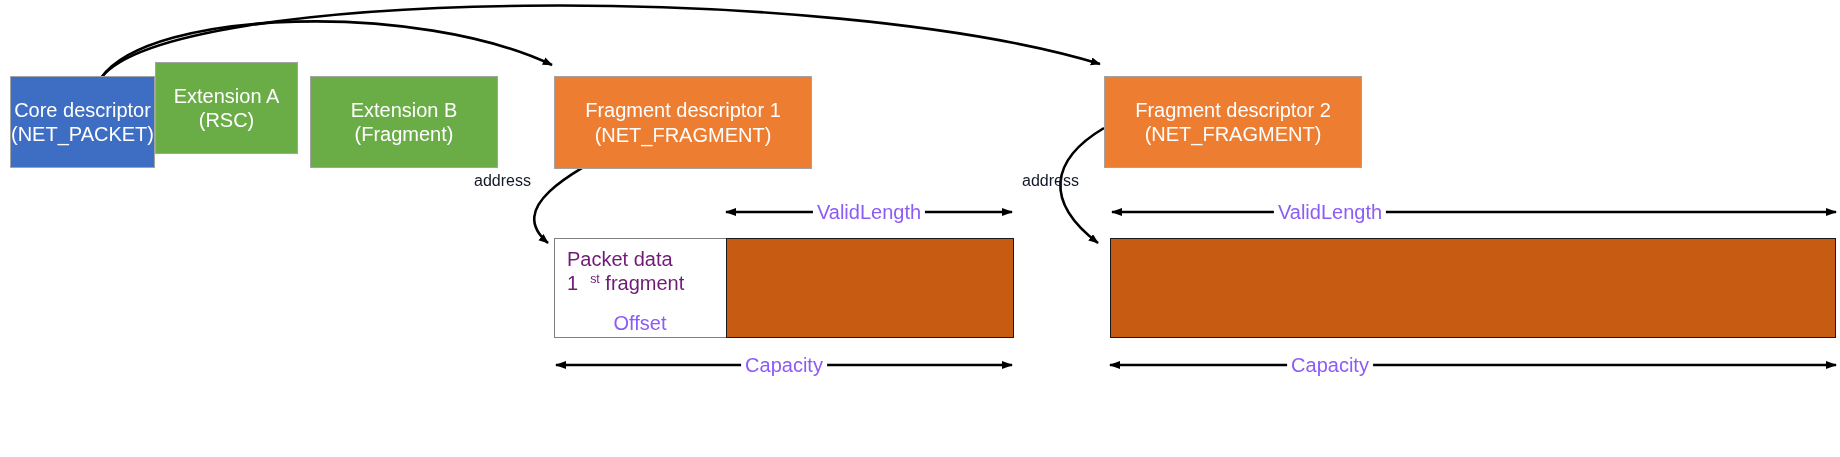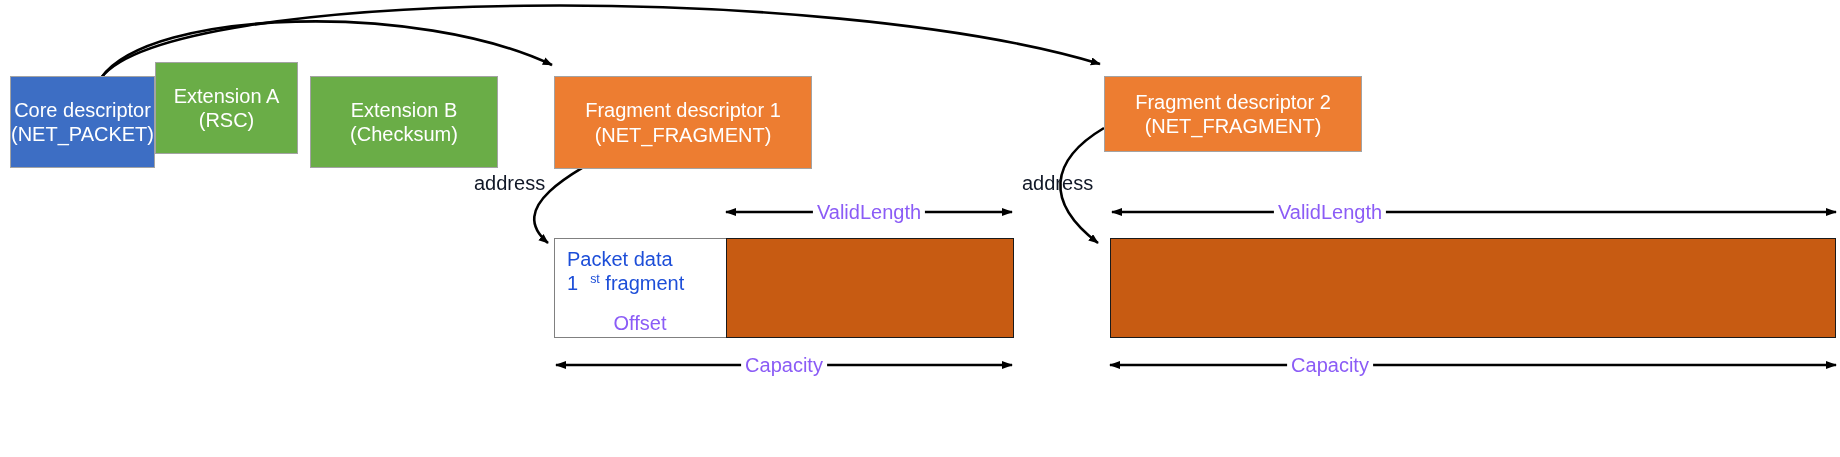--- a/index.html
+++ b/index.html
@@ -41,38 +41,38 @@
     font-size: 20px;
   }
   .desc-core   { background: #3d6ec4; }
   .desc-green  { background: #6aad47; }
   .desc-orange { background: #ed7d31; }
 
   .buf-white {
     background: #ffffff;
     border: 1px solid #808080;
     border-right: none;
-    color: #1d4ed8;
+    color: #701a75;
     font-size: 20px;
     align-items: flex-start;
     justify-content: flex-start;
     padding: 8px 0 0 12px;
     text-align: left;
   }
   .buf-fill {
     background: #c75b12;
     border: 1px solid #1a1a1a;
   }
   .buf-fill-2 {
     background: #c75b12;
     border: 1px solid #1a1a1a;
   }
   .lbl {
     position: absolute;
-    font-size: 20px;
+    font-size: 16px;
     color: #14203c;
     white-space: nowrap;
   }
   .lbl-dark {
     color: #111827;
   }
   .sup {
     font-size: 0.62em;
     vertical-align: super;
     line-height: 0;
@@ -132,29 +132,29 @@
     <span class="line2">(NET_PACKET)</span>
   </div>
 
   <div class="box desc-box desc-green" style="left:155px; top:62px; width:143px; height:92px;">
     <span class="line1">Extension A</span>
     <span class="line2">(RSC)</span>
   </div>
 
   <div class="box desc-box desc-green" style="left:310px; top:76px; width:188px; height:92px;">
     <span class="line1">Extension B</span>
-    <span class="line2">(Checksum)</span>
+    <span class="line2">(Fragment)</span>
   </div>
 
   <div class="box desc-box desc-orange" style="left:554px; top:76px; width:258px; height:93px;">
     <span class="line1">Fragment descriptor 1</span>
     <span class="line2">(NET_FRAGMENT)</span>
   </div>
 
-  <div class="box desc-box desc-orange" style="left:1104px; top:76px; width:258px; height:76px;">
+  <div class="box desc-box desc-orange" style="left:1104px; top:76px; width:258px; height:92px;">
     <span class="line1">Fragment descriptor 2</span>
     <span class="line2">(NET_FRAGMENT)</span>
   </div>
 
   <div class="box buf-white" style="left:554px; top:238px; width:172px; height:100px;">
     <span class="line1">Packet data</span>
     <span class="line2">
       <span>1</span><span class="sup">st</span><span> fragment</span>
     </span>
   </div>

